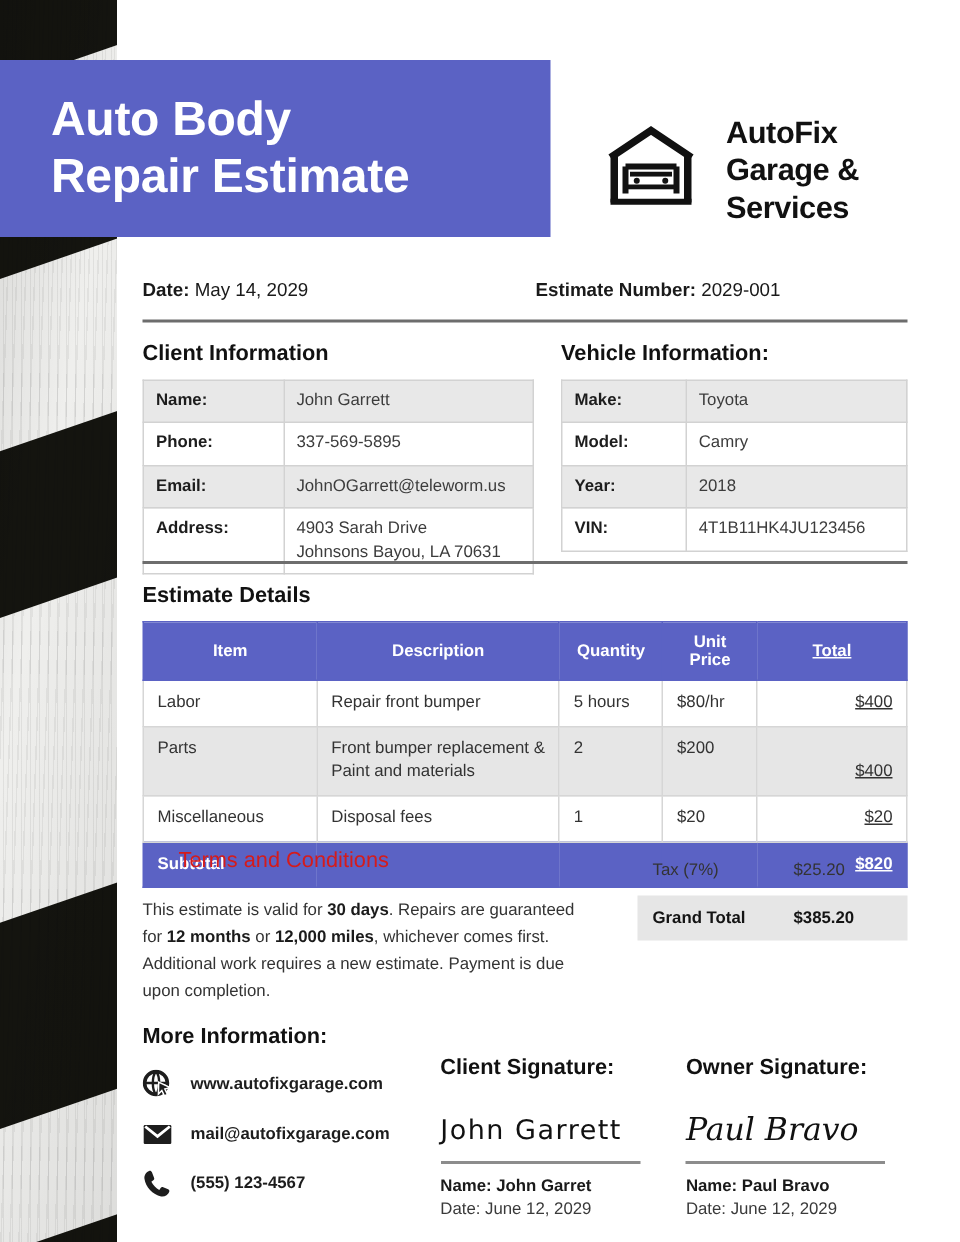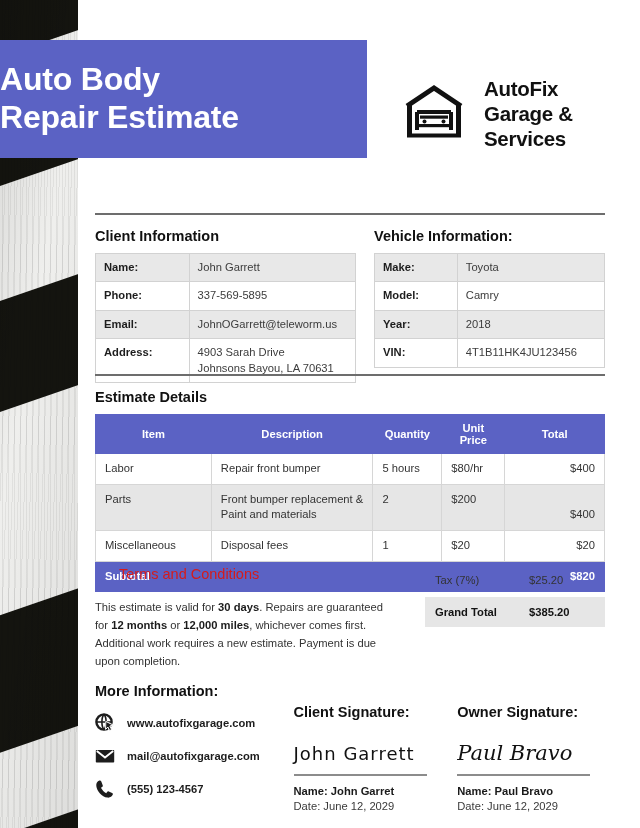--- a/index.html
+++ b/index.html
@@ -79,20 +79,21 @@
     z-index: 3;
     display: flex;
     align-items: center;
   }
   #header-title {
     color: #ffffff;
     font-size: 32px;
     font-weight: bold;
     line-height: 1.18;
     letter-spacing: -0.2px;
+    margin-left: 34px;
     white-space: pre-line;
   }
 
   #logo-block {
     position: absolute;
     left: 403px; top: 76px;
     display: flex;
     align-items: center;
     gap: 19px;
     z-index: 3;
@@ -189,21 +190,21 @@
   table.est tr.subtotal td {
     background: #5b62c4;
     border-color: #5b62c4;
     color: #ffffff;
     font-weight: bold;
   }
   .c-item  { width: 116px; }
   .c-desc  { width: 162px; }
   .c-qty   { width: 69px; }
   .c-unit  { width: 63px; }
-  .c-total { width: 100px; }
+  .c-total { width: 100px; text-decoration: underline; }
 
   
   #lower-zone { top: 566px; display: flex; }
   #terms { width: 300px; }
   #terms-head {
     color: #d51b1b;
     font-size: 14.5px;
     font-weight: normal;
     margin-bottom: 16px;
     padding-left: 24px;
@@ -320,20 +321,30 @@
         <circle cx="21.5" cy="37.5" r="2" fill="#111"></circle>
         <circle cx="40.5" cy="37.5" r="2" fill="#111"></circle>
         <rect x="4" y="49.5" width="54" height="4" fill="#111"></rect>
       </svg>
     </span>
     <div id="logo-text">AutoFix
 Garage &amp;
 Services</div>
   </div>
 
+  <div class="content meta-row" style="top:186px;">
+    <div class="meta-item left">
+      <b>Date:</b>
+      <span>May 14, 2029</span>
+    </div>
+    <div class="meta-item">
+      <b>Estimate Number:</b>
+      <span>2029-001</span>
+    </div>
+  </div>
 
   <div class="content divider" id="divider-1" style="top:213px;"></div>
 
   <div class="content info-zone" style="top:228px;">
     <div class="info-col">
       <div class="section-head">Client Information</div>
       <table class="info">
         <tbody id="client-rows">
             <tr class="alt">
               <td class="k">Name:</td>

